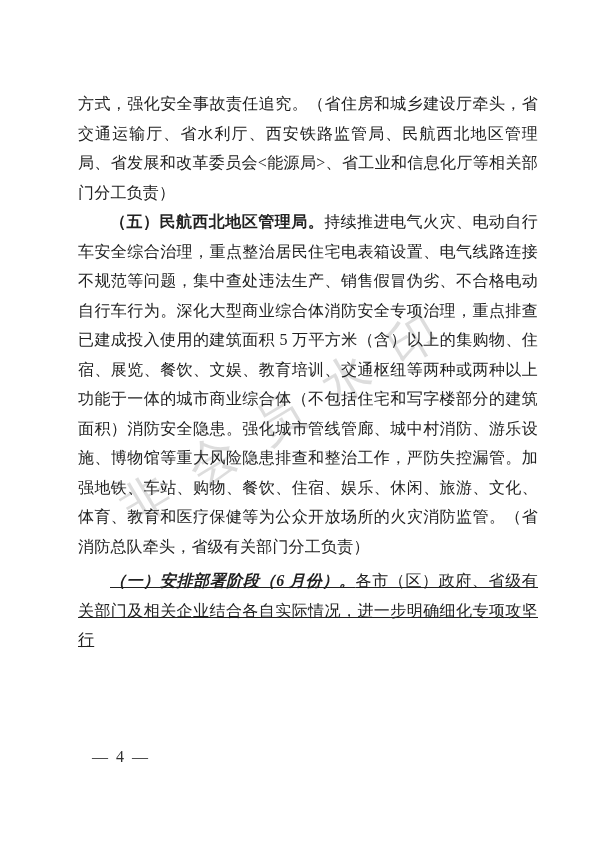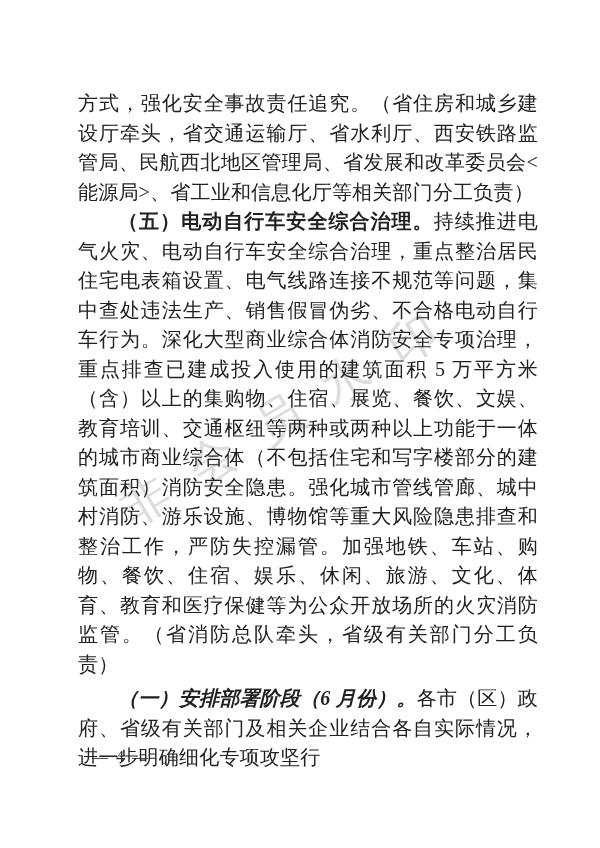--- a/index.html
+++ b/index.html
@@ -14,21 +14,21 @@
     background: #ffffff;
     overflow: hidden;
     font-family: "Liberation Serif", "DejaVu Serif", serif;
     color: #212121;
   }
   .content {
     position: absolute;
     left: 78px;
     top: 89px;
     width: 460px;
-    font-size: 20px;
+    font-size: 16px;
     line-height: 29.5px;
     letter-spacing: 0.2px;
     text-align: justify;
     text-justify: inter-character;
     word-break: break-all;
   }
   .para {
     margin: 0;
     text-indent: 0;
   }
@@ -37,20 +37,21 @@
   }
   .lead {
     font-weight: bold;
   }
   .heading {
     font-weight: bold;
     margin-top: 6px;
   }
   .stage-para {
     margin-top: 5px;
+    text-decoration: underline;
   }
   .stage-para .lead {
     font-style: italic;
   }
   .watermark {
     position: absolute;
     left: 97px;
     top: 382px;
     width: 390px;
     height: 60px;
@@ -76,21 +77,21 @@
 <body>
 
 <div class="page">
 
   <div class="watermark">非会员水印</div>
 
   <div class="content">
 
     <p class="para"><span>方式，强化安全事故责任追究。（省住房和城乡建设厅牵头，省交通运输厅、省水利厅、西安铁路监管局、民航西北地区管理局、省发展和改革委员会&lt;能源局&gt;、省工业和信息化厅等相关部门分工负责）</span></p>
 
-    <p class="para indent"><span class="lead">（五）电动自行车安全综合治理。</span><span>持续推进电气火灾、电动自行车安全综合治理，重点整治居民住宅电表箱设置、电气线路连接不规范等问题，集中查处违法生产、销售假冒伪劣、不合格电动自行车行为。深化大型商业综合体消防安全专项治理，重点排查已建成投入使用的建筑面积 5 万平方米（含）以上的集购物、住宿、展览、餐饮、文娱、教育培训、交通枢纽等两种或两种以上功能于一体的城市商业综合体（不包括住宅和写字楼部分的建筑面积）消防安全隐患。强化城市管线管廊、城中村消防、游乐设施、博物馆等重大风险隐患排查和整治工作，严防失控漏管。加强地铁、车站、购物、餐饮、住宿、娱乐、休闲、旅游、文化、体育、教育和医疗保健等为公众开放场所的火灾消防监管。（省消防总队牵头，省级有关部门分工负责）</span></p>
+    <p class="para indent"><span class="lead">（五）民航西北地区管理局。</span><span>持续推进电气火灾、电动自行车安全综合治理，重点整治居民住宅电表箱设置、电气线路连接不规范等问题，集中查处违法生产、销售假冒伪劣、不合格电动自行车行为。深化大型商业综合体消防安全专项治理，重点排查已建成投入使用的建筑面积 5 万平方米（含）以上的集购物、住宿、展览、餐饮、文娱、教育培训、交通枢纽等两种或两种以上功能于一体的城市商业综合体（不包括住宅和写字楼部分的建筑面积）消防安全隐患。强化城市管线管廊、城中村消防、游乐设施、博物馆等重大风险隐患排查和整治工作，严防失控漏管。加强地铁、车站、购物、餐饮、住宿、娱乐、休闲、旅游、文化、体育、教育和医疗保健等为公众开放场所的火灾消防监管。（省消防总队牵头，省级有关部门分工负责）</span></p>
 
 
 
     <p class="para indent stage-para"><span class="lead">（一）安排部署阶段（6 月份）。</span><span>各市（区）政府、省级有关部门及相关企业结合各自实际情况，进一步明确细化专项攻坚行</span></p>
 
   </div>
 
   <div class="pagenum">— 4 —</div>
 
 </div>

